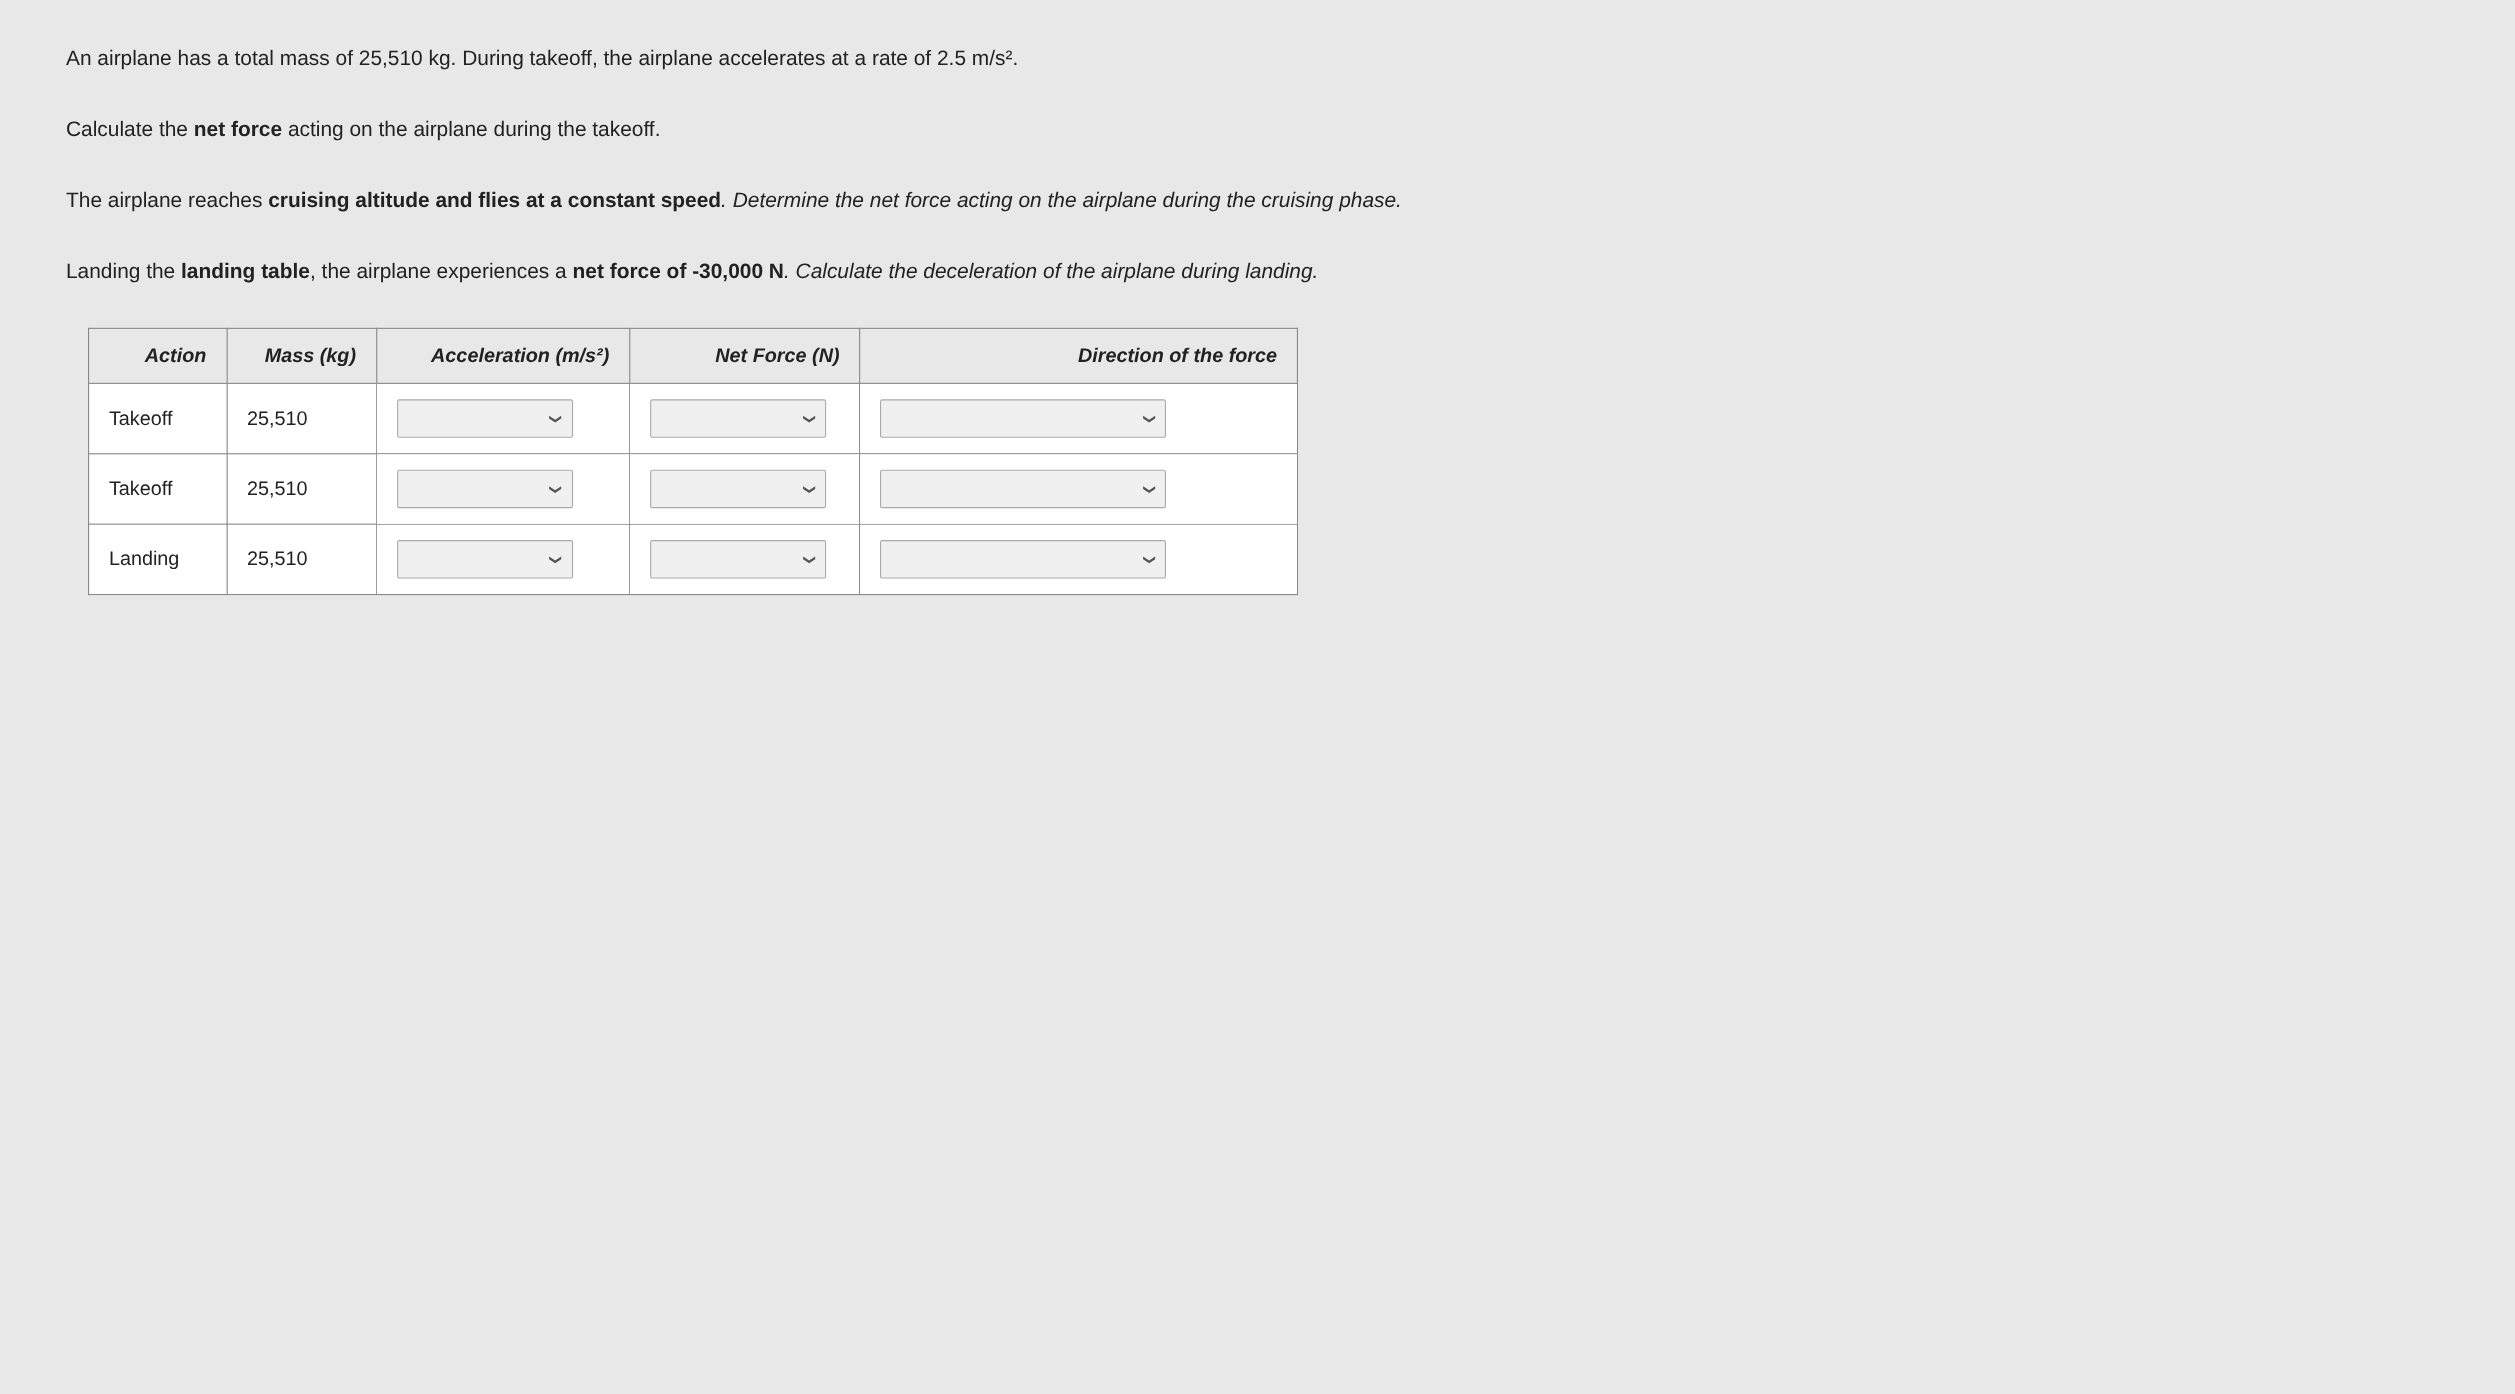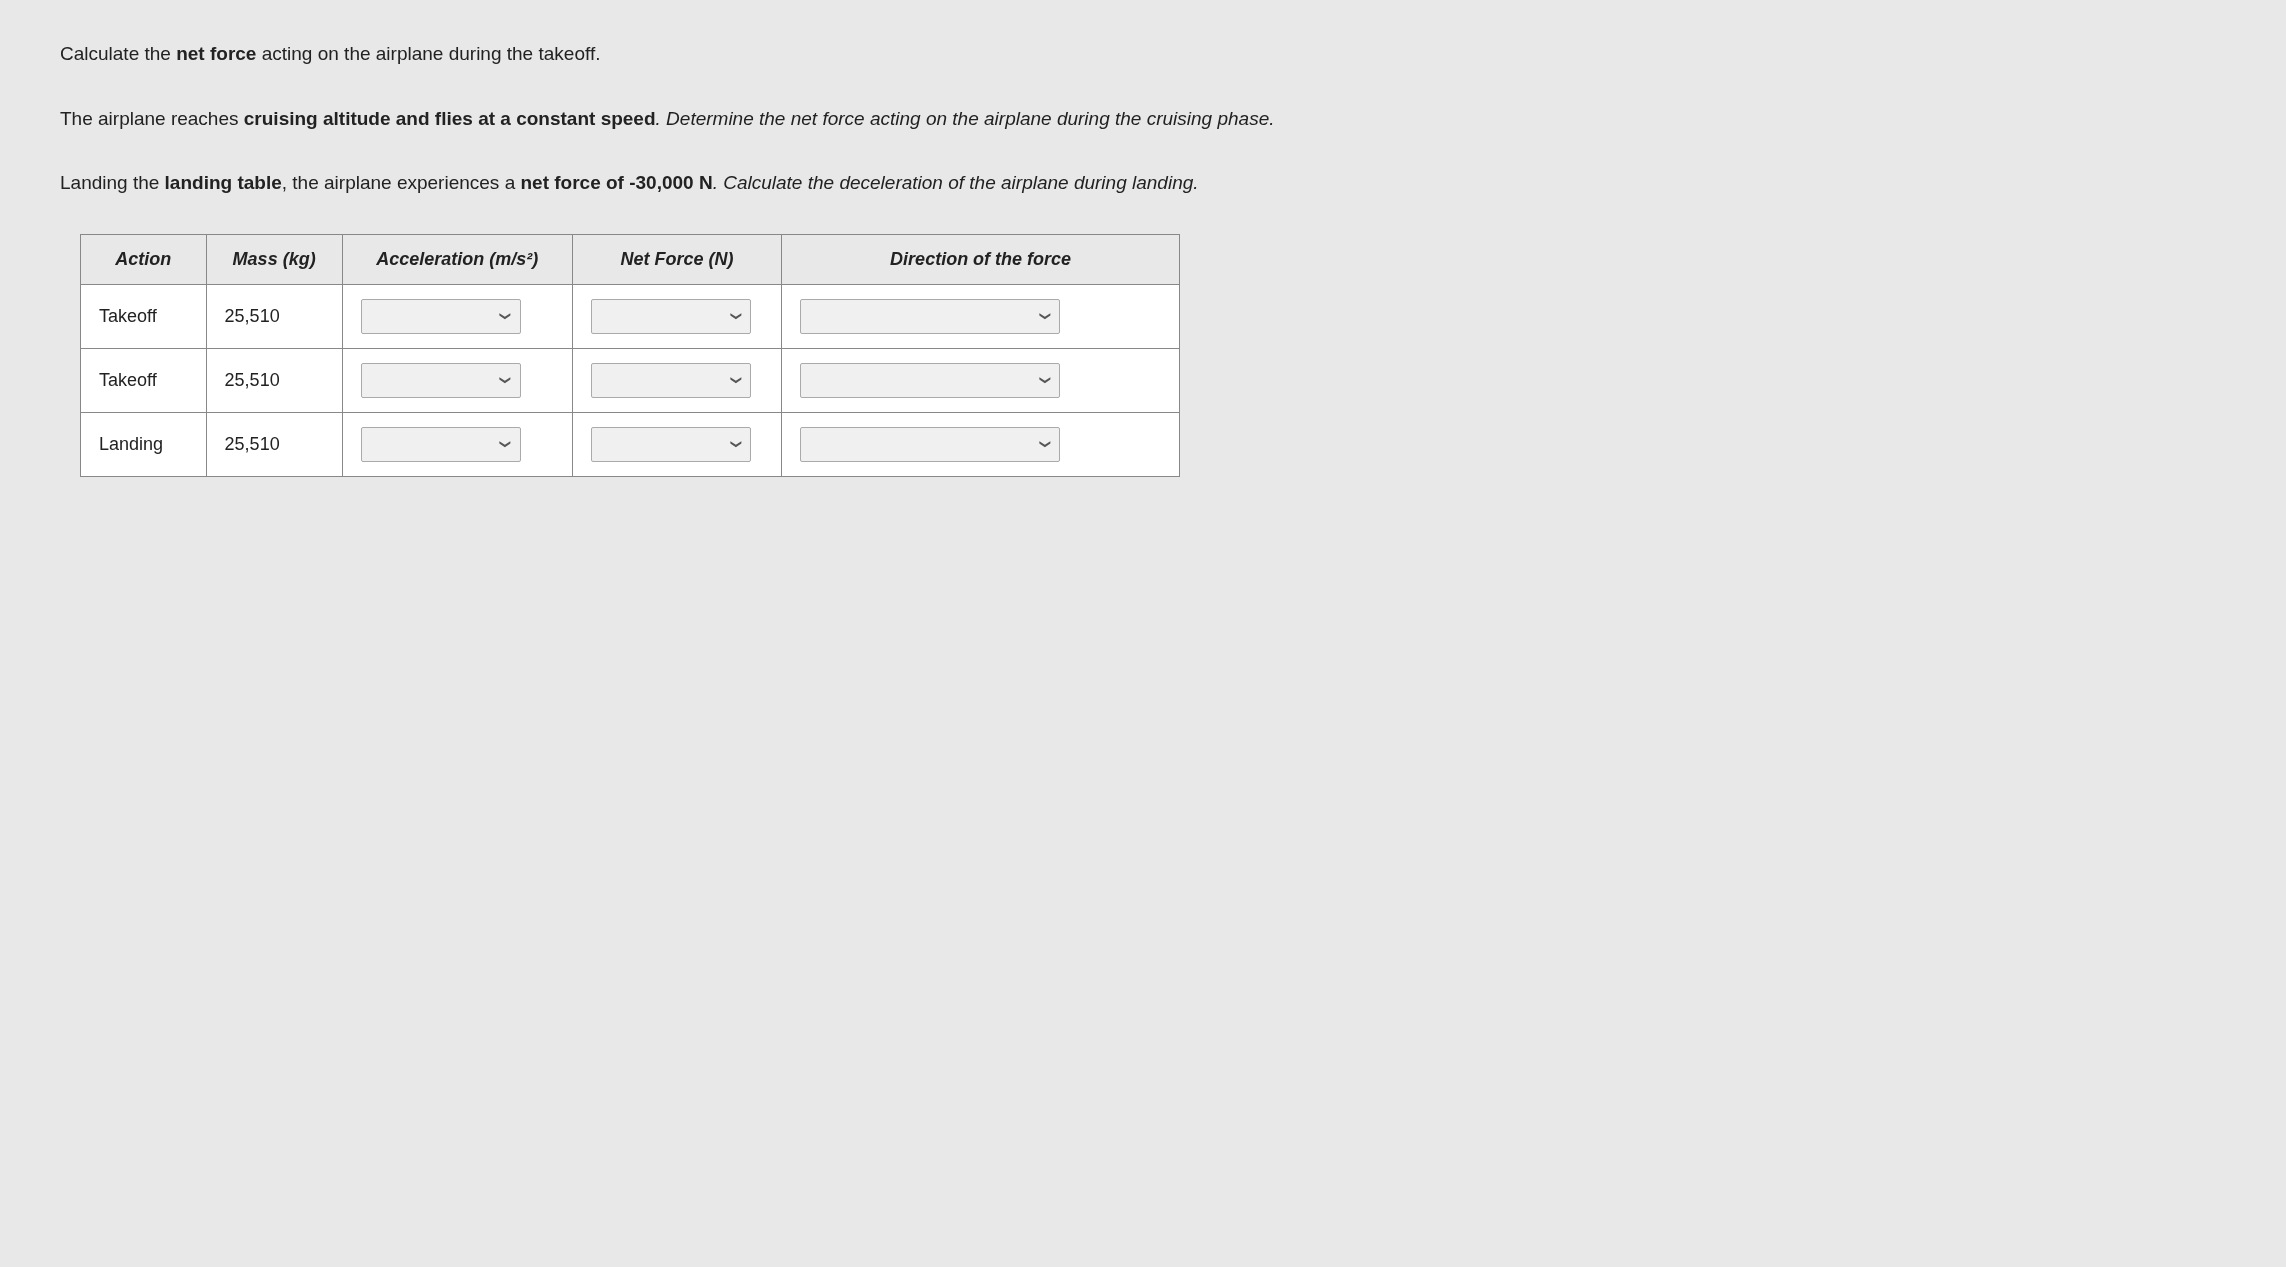--- a/index.html
+++ b/index.html
@@ -43,21 +43,21 @@
       margin-left: 20px;
       background-color: #e8e8e8;
     }
 
     table th {
       border: 1.5px solid #888;
       padding: 14px 18px;
       font-weight: bold;
       font-style: italic;
       font-size: 18px;
-      text-align: center;
+      text-align: right;
       background-color: #e8e8e8;
     }
 
     table td {
       border: 1.5px solid #888;
       padding: 14px 18px;
       font-size: 18px;
       background-color: #ffffff;
     }
 
@@ -102,20 +102,23 @@
     .mass-col { width: 130px; }
     .accel-col { width: 220px; }
     .netforce-col { width: 200px; }
     .direction-col { width: 380px; }
   </style>
 </head>
 <body>
 
 <div class="content-area">
 
+  <div class="paragraph">
+    <span>An airplane has a total mass of 25,510 kg. During takeoff, the airplane accelerates at a rate of 2.5 m/s².</span>
+  </div>
 
   <div class="paragraph">
     <span>Calculate the </span><span><strong>net force</strong></span><span> acting on the airplane during the takeoff.</span>
   </div>
 
   <div class="paragraph">
     <span>The airplane reaches </span><span><strong>cruising altitude and flies at a constant speed</strong></span><span><em>. Determine the net force acting on the airplane during the cruising phase.</em></span>
   </div>
 
   <div class="paragraph">

